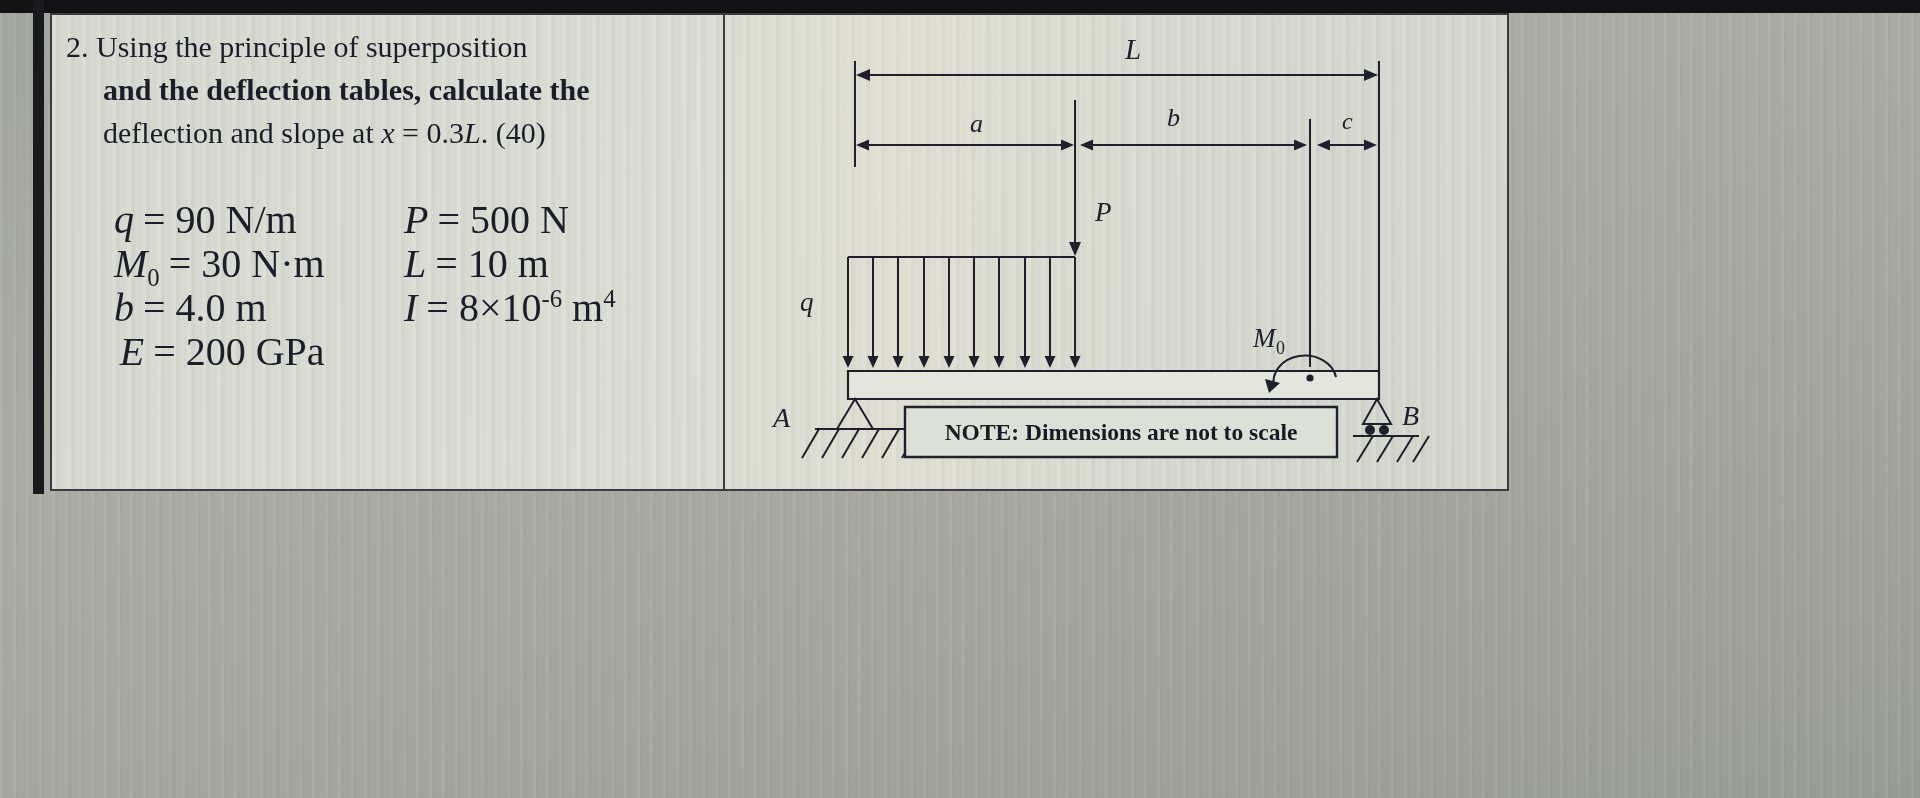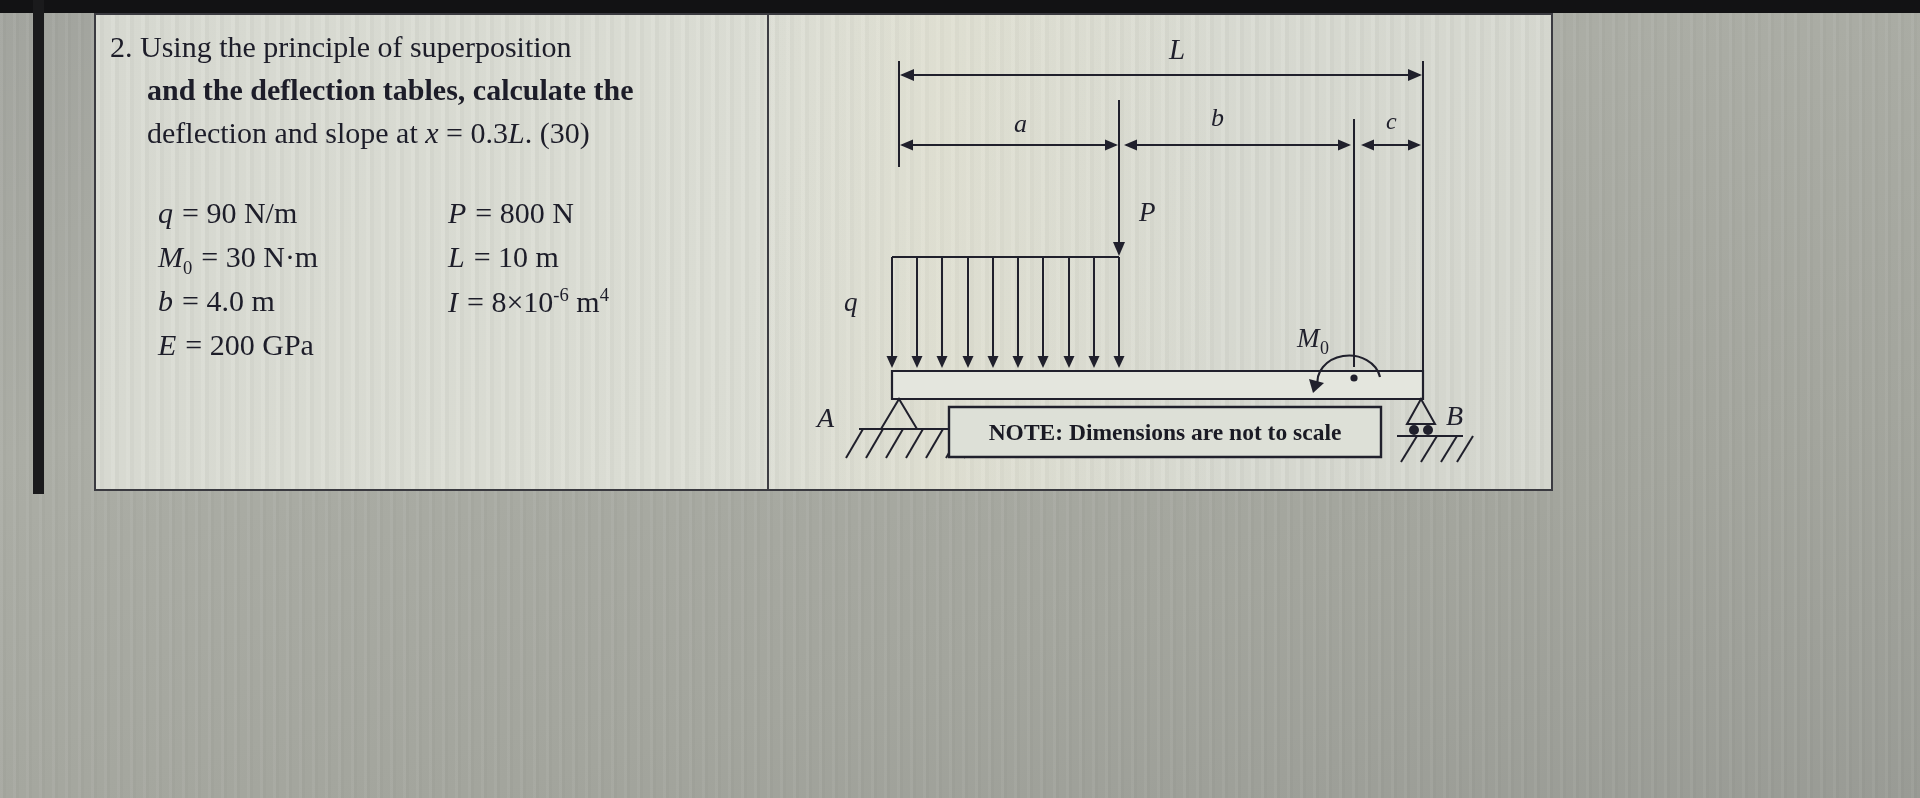--- a/index.html
+++ b/index.html
@@ -25,27 +25,27 @@
     border: 2px solid #3a3a40;
     background:
       linear-gradient(90deg, rgba(240,236,210,0.0) 45%, rgba(240,234,205,0.22) 58%, rgba(240,236,210,0.0) 78%),
       repeating-linear-gradient(90deg, rgba(255,255,250,0.10) 0 4px, rgba(0,0,0,0.025) 4px 8px, transparent 8px 15px),
       linear-gradient(110deg, #d6d8d0 0%, #dadcd3 45%, #d3d5cd 100%);
   }
   #panel-divider {
     left: 671px; top: 0; width: 2px; height: 474px;
     background: #3c3c42;
   }
-  .ink { color: #1d1d29; margin-left: 44px; }
+  .ink { color: #1d1d29; }
   .statement-line {
     font-size: 30px; line-height: 36px; white-space: nowrap;
   }
   .var { font-style: italic; }
   .given-row {
-    font-size: 30px; white-space: nowrap;
+    font-size: 40px; white-space: nowrap;
   }
   .given-row .val { margin-left: 9px; }
   sub.small-sub { font-size: 0.62em; }
   sup.small-sup { font-size: 0.62em; }
   #diagram-svg { left: 675px; top: 0; }
   svg line, svg path, svg rect, svg polygon, svg circle { vector-effect: non-scaling-stroke; }
 </style>
 </head>
 <body>
 
@@ -55,42 +55,42 @@
 <div class="abs ink" id="paper">
 
   <div class="abs" style="left:14px; top:14px;">
     <div class="statement-line">
       <span>2. Using the principle of superposition</span>
     </div>
     <div class="statement-line" style="margin-left:37px; margin-top:7px;font-weight:bold;">
       <span>and the deflection tables, calculate the</span>
     </div>
     <div class="statement-line" style="margin-left:37px; margin-top:7px;">
-      <span>deflection and slope at </span><span class="var">x</span><span> = 0.3</span><span class="var">L</span><span>. (30)</span>
+      <span>deflection and slope at </span><span class="var">x</span><span> = 0.3</span><span class="var">L</span><span>. (40)</span>
     </div>
   </div>
 
   <div class="abs" style="left:62px; top:181px;">
     <div class="given-row" style="height:44px;">
       <span class="var">q</span><span class="val">= 90 N/m</span>
     </div>
     <div class="given-row" style="height:44px;">
       <span class="var">M</span><sub class="small-sub">0</sub><span class="val">= 30 N·m</span>
     </div>
     <div class="given-row" style="height:44px;">
       <span class="var">b</span><span class="val">= 4.0 m</span>
     </div>
-    <div class="given-row" style="height:44px;">
+    <div class="given-row" style="height:44px;text-align:right;">
       <span class="var">E</span><span class="val">= 200 GPa</span>
     </div>
   </div>
 
   <div class="abs" style="left:352px; top:181px;">
     <div class="given-row" style="height:44px;">
-      <span class="var">P</span><span class="val">= 800 N</span>
+      <span class="var">P</span><span class="val">= 500 N</span>
     </div>
     <div class="given-row" style="height:44px;">
       <span class="var">L</span><span class="val">= 10 m</span>
     </div>
     <div class="given-row" style="height:44px;text-align:center;">
       <span class="var">I</span><span class="val">= 8×10</span><sup class="small-sup">-6</sup>&nbsp;<span>m</span><sup class="small-sup">4</sup>
     </div>
   </div>
 
   <div class="abs" id="panel-divider"></div>

